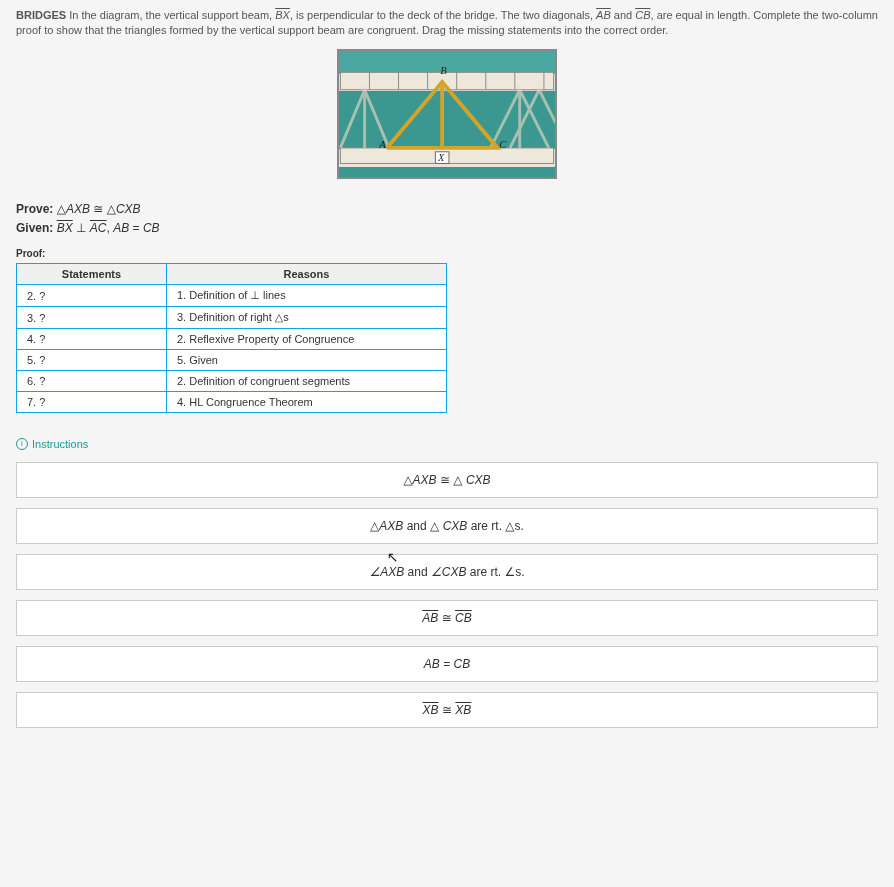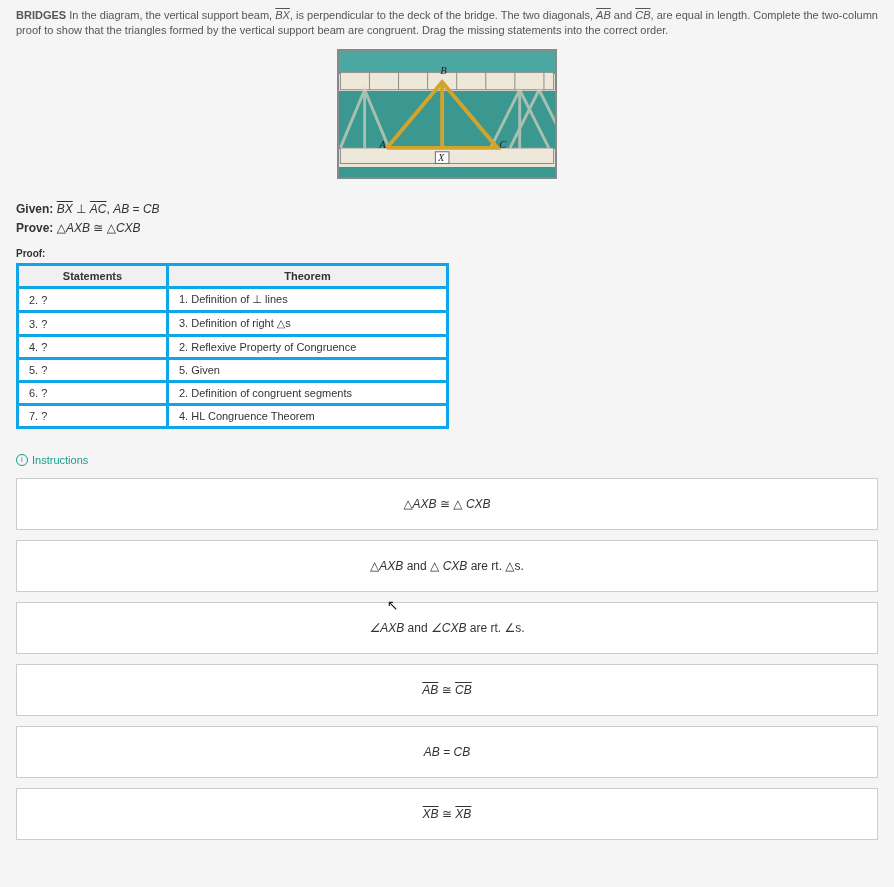--- a/index.html
+++ b/index.html
@@ -35,21 +35,21 @@
   .given-prove { margin: 10px 0; font-size: 12px; line-height: 1.6; }
   .given-prove .row b { font-weight: bold; }
   .ov { text-decoration: overline; }
   .proof-label { font-weight: bold; margin: 8px 0 4px 0; font-size: 10px; }
   table.proof {
     border-collapse: collapse;
     font-size: 11px;
     background: #fff;
   }
   table.proof th, table.proof td {
-    border: 3px solid #0ea5e9;
+    border: 1px solid #0ea5e9;
     padding: 4px 10px;
     text-align: left;
   }
   table.proof th { background:#f0f0f0; text-align:center; font-weight:bold; }
   .stmt-col { width: 150px; }
   .reason-col { width: 280px; }
   .instructions {
     color: #1a9c94;
     font-size: 11px;
     margin: 25px 0 12px 0;
@@ -58,21 +58,21 @@
     align-items: center;
     gap: 4px;
   }
   .instructions .circ {
     display:inline-block; width:12px; height:12px; border:1px solid #1a9c94;
     border-radius:50%; text-align:center; line-height:10px; font-size:8px;
   }
   .dragbox {
     border: 1px solid #ccc;
     background: #fff;
-    padding: 18px;
+    padding: 10px;
     text-align: center;
     font-size: 12px;
     color: #333;
     margin-bottom: 10px;
     cursor: grab;
     position: relative;
   }
   .cursor {
     position: absolute;
     left: 43%;
@@ -132,38 +132,38 @@
       </g>
       <rect x="98" y="104" width="14" height="12" fill="#fff" stroke="#666"></rect>
       <text x="101" y="113" font-family="serif" font-style="italic" font-size="10" fill="#222">X</text>
     </svg>
   </div>
 </div>
 
 
 <div class="given-prove">
   <div class="row">
+    <b>Prove:</b>
+    <span>△</span><span class="ital">AXB</span><span> ≅ </span><span>△</span><span class="ital">CXB</span>
+  </div>
+  <div class="row">
     <b>Given:</b>
     <span class="seg">BX</span>
     <span>⊥</span>
     <span class="seg">AC</span><span>, </span><span class="ital">AB</span><span> = </span><span class="ital">CB</span>
   </div>
-  <div class="row">
-    <b>Prove:</b>
-    <span>△</span><span class="ital">AXB</span><span> ≅ </span><span>△</span><span class="ital">CXB</span>
-  </div>
 </div>
 
 <div class="proof-label">Proof:</div>
 
 <table class="proof">
   <thead>
     <tr>
       <th class="stmt-col">Statements</th>
-      <th class="reason-col">Theorem</th>
+      <th class="reason-col">Reasons</th>
     </tr>
   </thead>
   <tbody>
     <tr>
       <td><span>2.</span> <span>?</span></td>
       <td>1. Definition of ⊥ lines</td>
     </tr>
     <tr>
       <td><span>3.</span> <span>?</span></td>
       <td>3. Definition of right △s</td>

